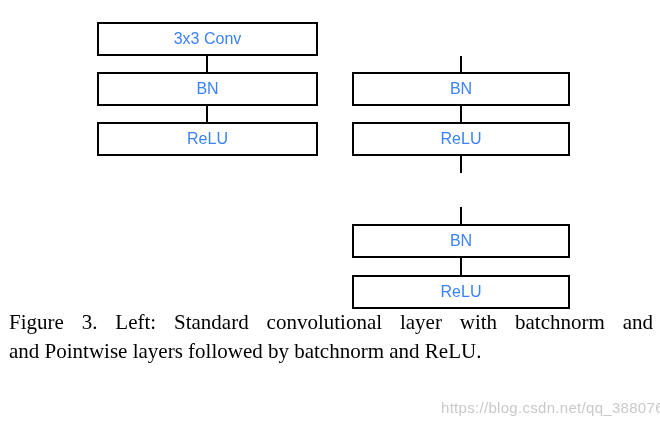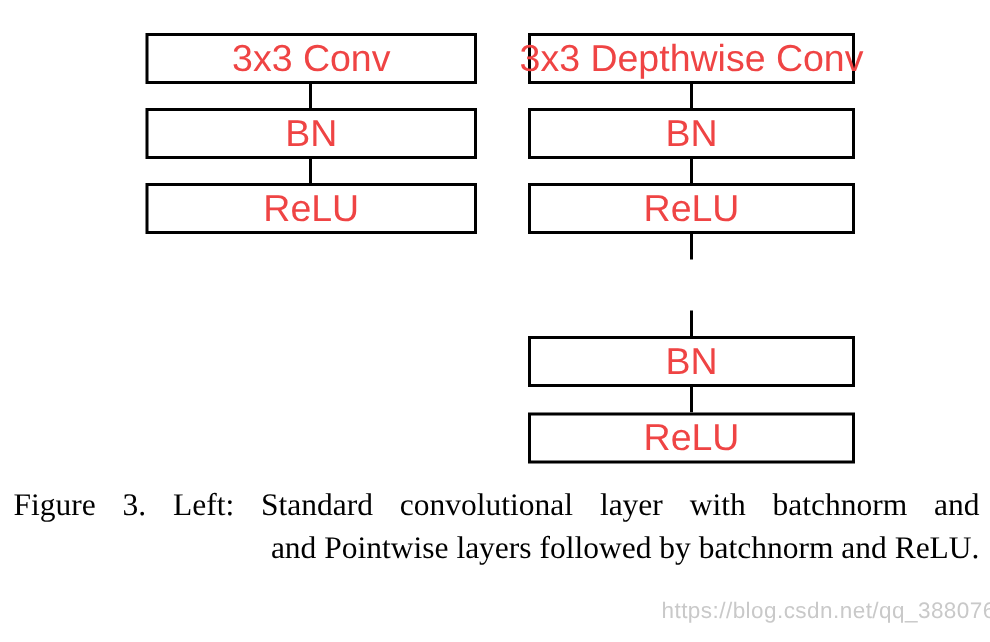--- a/index.html
+++ b/index.html
@@ -13,52 +13,52 @@
   }
   .box {
     position: absolute;
     box-sizing: border-box;
     border: 2px solid #000000;
     background: #ffffff;
     display: flex;
     align-items: center;
     justify-content: center;
     font-family: "Liberation Sans", sans-serif;
-    font-size: 25px;
-    color: #ef4444;
+    font-size: 16px;
+    color: #3b82f6;
     white-space: nowrap;
     z-index: 2;
   }
   .lcol { left: 97px;  width: 221px; height: 34px; }
   .rcol { left: 352px; width: 218px; height: 34px; }
   .connector {
     position: absolute;
     width: 2px;
     background: #000000;
     z-index: 1;
   }
   .lconn { left: 206px; }
   .rconn { left: 460px; }
   #caption {
     position: absolute;
     left: 9px;
-    top: 322px;
+    top: 308px;
     width: 644px;
     font-family: "Liberation Serif", serif;
     font-size: 21px;
     line-height: 29px;
     color: #000000;
     z-index: 3;
   }
   .cap-line-justified {
     text-align: justify;
     text-align-last: justify;
     white-space: normal;
   }
-  .cap-line-last { text-align: right; }
+  .cap-line-last { text-align: left; }
   #watermark {
     position: absolute;
     left: 441px;
     top: 399px;
     font-family: "Liberation Sans", sans-serif;
     font-size: 15px;
     letter-spacing: 0.3px;
     color: #c9c9c9;
     z-index: 0;
     white-space: nowrap;
@@ -70,21 +70,20 @@
 <div id="page">
 
   <div id="watermark">https://blog.csdn.net/qq_38807688</div>
 
   <div class="box lcol" style="top:22px">3x3 Conv</div>
   <div class="box lcol" style="top:72px">BN</div>
   <div class="box lcol" style="top:122px">ReLU</div>
   <div class="connector lconn" style="top:56px;  height:16px"></div>
   <div class="connector lconn" style="top:106px; height:16px"></div>
 
-  <div class="box rcol" style="top:22px">3x3 Depthwise Conv</div>
   <div class="box rcol" style="top:72px">BN</div>
   <div class="box rcol" style="top:122px">ReLU</div>
   <div class="box rcol" style="top:224px">BN</div>
   <div class="box rcol" style="top:275px">ReLU</div>
   <div class="connector rconn" style="top:56px;  height:16px"></div>
   <div class="connector rconn" style="top:106px; height:16px"></div>
   <div class="connector rconn" style="top:156px; height:17px"></div>
   <div class="connector rconn" style="top:207px; height:17px"></div>
   <div class="connector rconn" style="top:258px; height:17px"></div>
 

